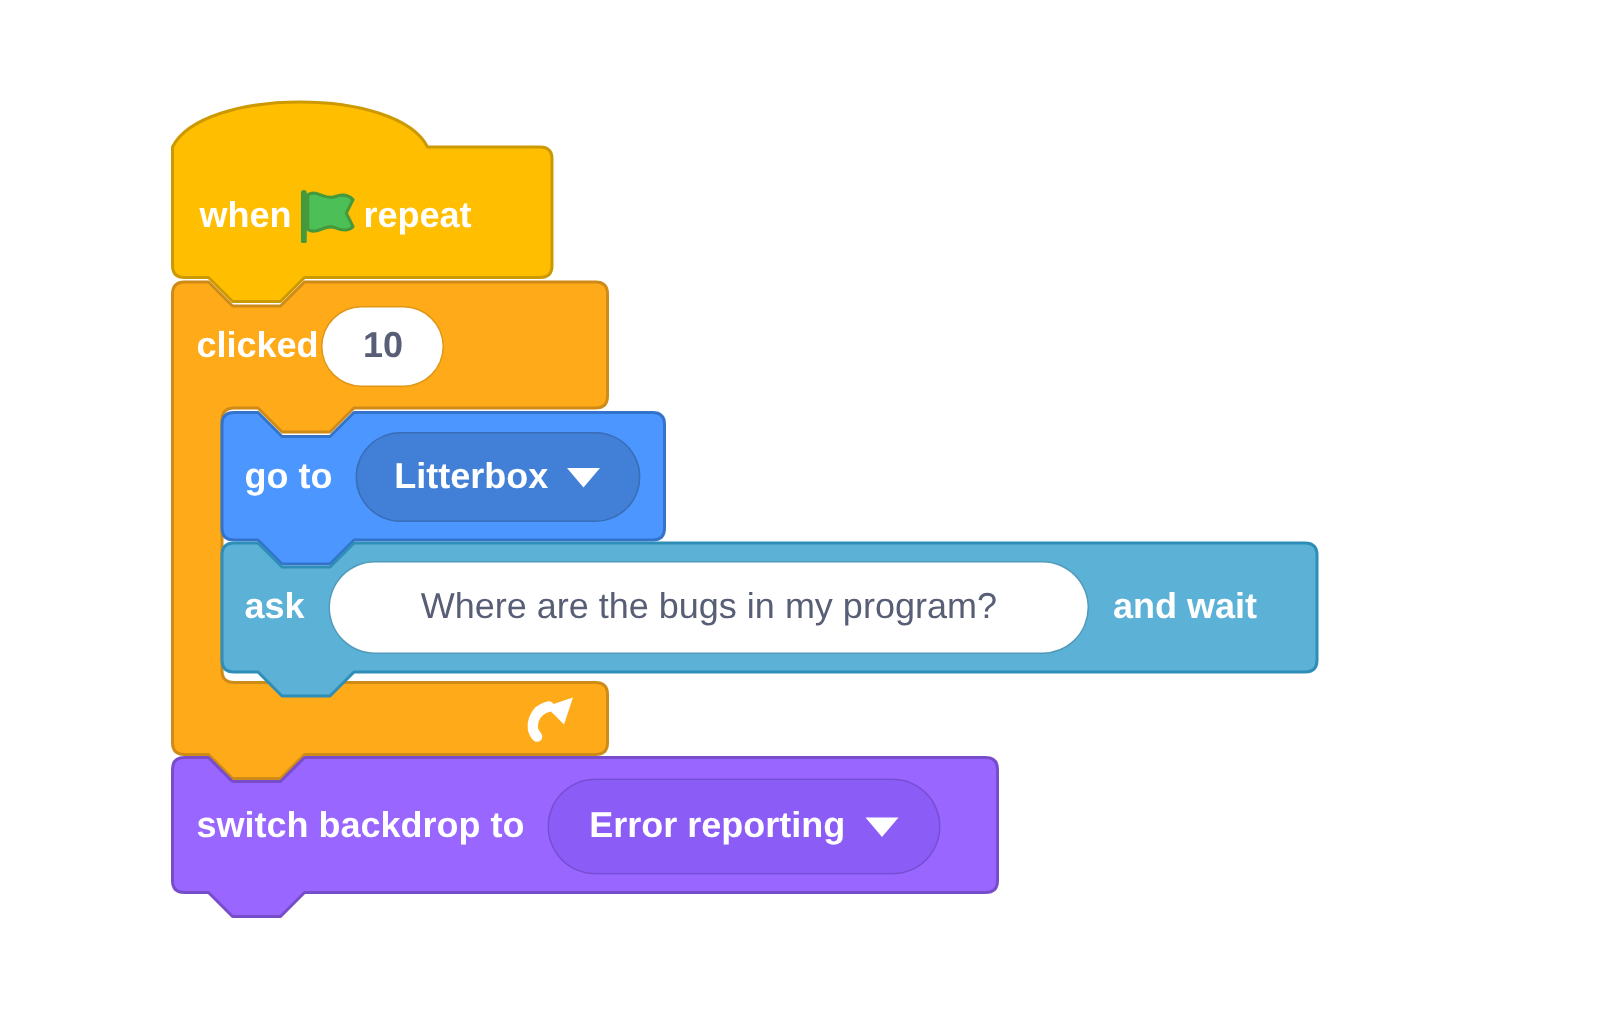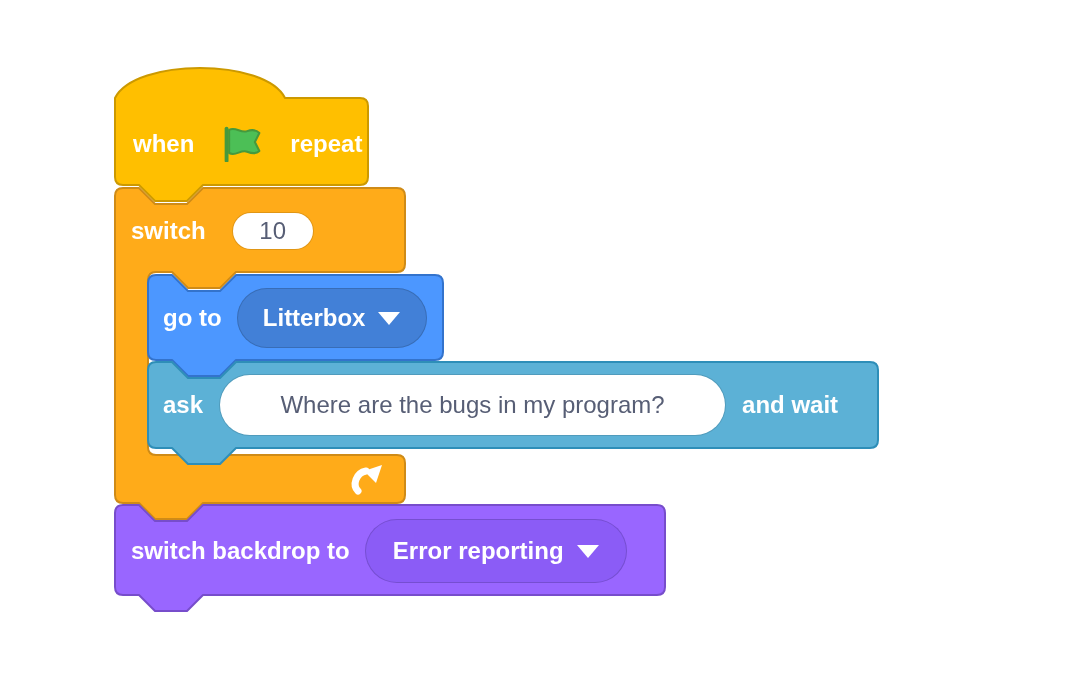--- a/index.html
+++ b/index.html
@@ -5,44 +5,44 @@
   html,body{margin:0;padding:0;background:#fff;}
   .canvas{
     position:relative;width:1068px;height:676px;background:#ffffff;
     overflow:hidden;font-family:"Liberation Sans",sans-serif;
     -webkit-font-smoothing:antialiased;
   }
   svg.block{position:absolute;overflow:visible;display:block;}
   .row{position:absolute;display:flex;align-items:center;}
   .lbl{color:#ffffff;font-size:24px;font-weight:600;white-space:nowrap;line-height:1;}
   .num-oval{
-    min-width:80px;height:36px;border-radius:26px;background:#ffffff;
+    min-width:80px;height:52px;border-radius:26px;background:#ffffff;
     box-shadow:0 0 0 1px rgba(0,0,0,0.12);
     display:flex;align-items:center;justify-content:center;
-    color:#575E75;font-size:24px;font-weight:400;padding:0 12px;box-sizing:border-box;
+    color:#575E75;font-size:24px;font-weight:700;padding:0 12px;box-sizing:border-box;
   }
   .text-oval{
     width:505px;height:60px;border-radius:30px;background:#ffffff;
     box-shadow:0 0 0 1px rgba(0,0,0,0.12);
     display:flex;align-items:center;justify-content:center;
     color:#575E75;font-size:24px;font-weight:500;white-space:nowrap;
   }
   .dd{
     height:60px;border-radius:32px;display:flex;align-items:center;justify-content:center;
     gap:13px;padding:0 20px;box-sizing:border-box;color:#fff;font-size:24px;font-weight:600;
     box-shadow:inset 0 0 0 1px rgba(0,0,0,0.15);white-space:nowrap;cursor:pointer;
   }
   .dd-motion{background:#4280D7;min-width:190px;}
   .dd-looks{background:#8b5cf6;min-width:262px;height:64px;}
   .dd-caret{
     width:0;height:0;flex:none;
     border-left:11px solid transparent;border-right:11px solid transparent;
     border-top:13px solid #ffffff;
   }
-  .gap13{gap:27px;} .gap15{gap:15px;} .gap17{gap:17px;}
+  .gap13{gap:3px;} .gap15{gap:15px;} .gap17{gap:17px;}
 </style>
 </head>
 <body>
 
 <div class="canvas">
 
   <svg class="block" style="left:115px;top:68px" width="253" height="133" viewBox="0 0 253 133">
     <path fill="#FFBF00" stroke="#CC9900" stroke-width="2" stroke-linejoin="round" d="M0,30 C20,-10 150,-10 170,30 H245 Q253,30 253,38 V109 Q253,117 245,117 H88 L72,133 H40 L24,117 H8 Q0,117 0,109 Z"></path>
   </svg>
 
@@ -65,21 +65,21 @@
   <div class="row gap13" style="left:133px;top:118px;height:52px">
     <span class="lbl">when</span>
     <svg width="42" height="36" viewBox="0 0 32 28">
       <path d="M4,2 V27" fill="none" stroke="#45993D" stroke-width="3" stroke-linecap="round"></path>
       <path d="M6,3 C11,0 15,6 20,4 C24,2.5 27,3 29.5,5.5 L26,12.5 L29.5,19.5 C27,22 24,21.5 20,20 C15,18 11,24 6,21 Z" fill="#4CBF56" stroke="#45993D" stroke-width="1.6" stroke-linejoin="round"></path>
     </svg>
     <span class="lbl">repeat</span>
   </div>
 
   <div class="row gap13" style="left:131px;top:204px;height:54px">
-    <span class="lbl">switch</span>
+    <span class="lbl">clicked</span>
     <span class="num-oval">
       <span>10</span>
     </span>
   </div>
 
   <div class="row gap17" style="left:163px;top:375px;height:60px">
     <span class="lbl">ask</span>
     <span class="text-oval">
       <span>Where are the bugs in my program?</span>
     </span>

